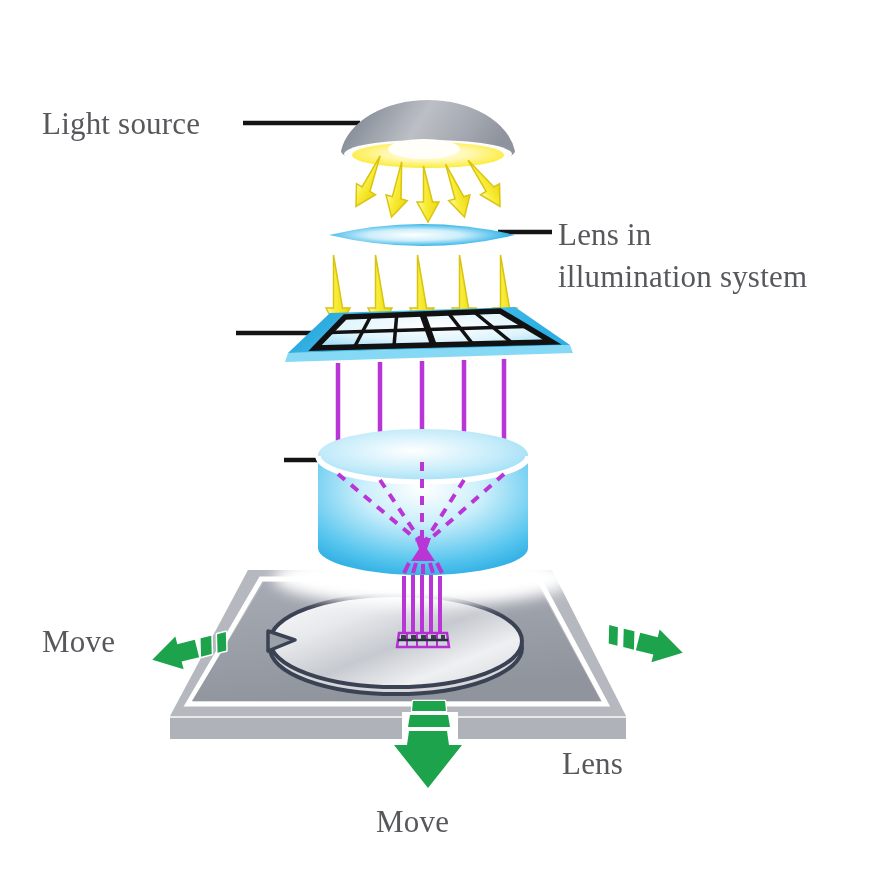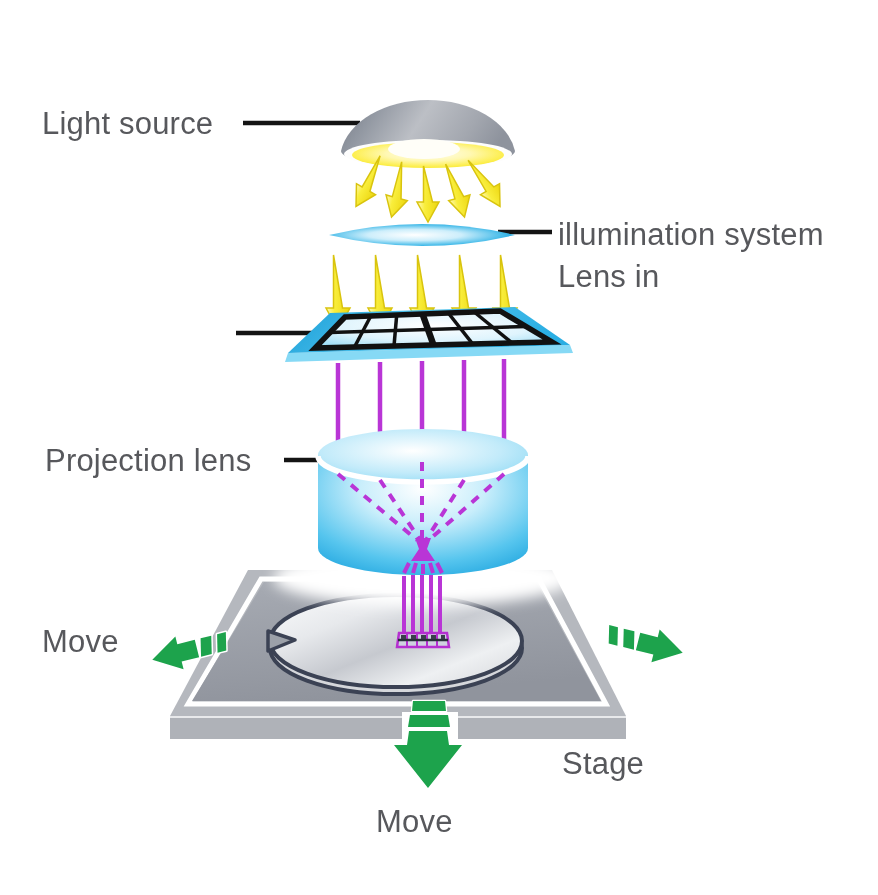--- a/index.html
+++ b/index.html
@@ -1,21 +1,21 @@
 <!DOCTYPE html>
 <html><head>
 <meta charset="utf-8">
 <style>
   html,body{margin:0;padding:0;background:#ffffff;}
   #canvas{
     position:relative;
     width:878px;height:895px;
     background:#ffffff;
     overflow:hidden;
-    font-family:Liberation Sans, sans-serif;
+    font-family:Liberation Serif, serif;
   }
   #diagram-svg{position:absolute;left:0;top:0;}
   .lbl{
     position:absolute;
     color:#57585c;
     font-size:31px;
     line-height:42px;
     letter-spacing:0.2px;
     white-space:nowrap;
     user-select:none;
@@ -226,26 +226,25 @@
       <polygon points="413,701 445,701 446,711 412,711"></polygon>
       <polygon points="410,715 448,715 450,727 408,727"></polygon>
       <polygon points="409,731 447,731 449,745 462,745 428,788 394,745 407,745"></polygon>
     </g>
   </g>
 </svg>
 
 <div class="lbl" style="left:42px;top:103px">Light source</div>
 
 <div class="lbl" style="left:558px;top:214px">
+  <div>Lens in</div>
   <div>illumination system</div>
-  <div>Lens in</div>
 </div>
 
 
-<div class="lbl" style="left:45px;top:440px">Projection lens</div>
 
 <div class="lbl" style="left:42px;top:621px">Move</div>
 
-<div class="lbl" style="left:562px;top:743px">Stage</div>
+<div class="lbl" style="left:562px;top:743px">Lens</div>
 
 <div class="lbl" style="left:376px;top:801px">Move</div>
 
 </div>
 
 </body></html>

